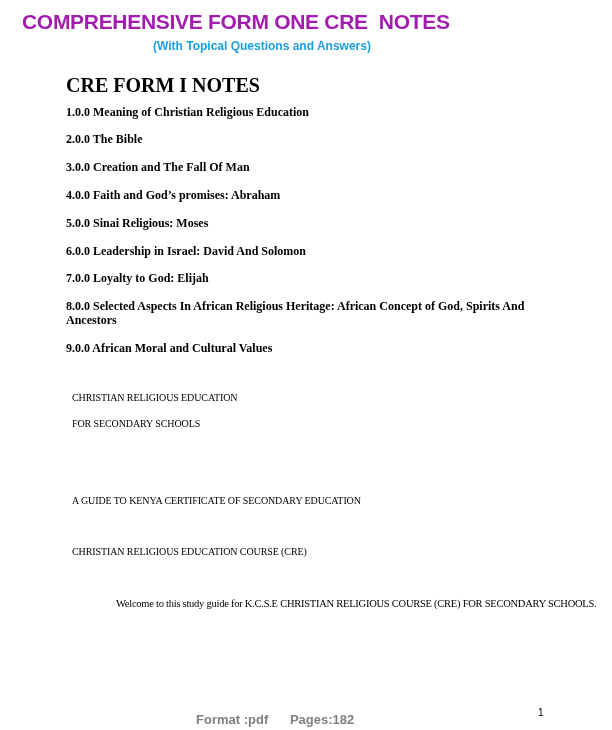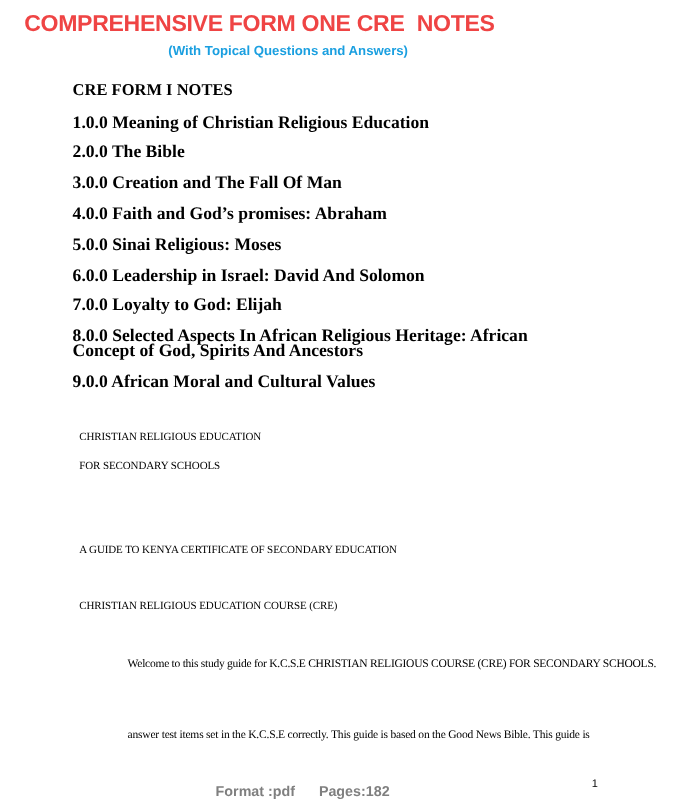--- a/index.html
+++ b/index.html
@@ -1,20 +1,20 @@
 <!DOCTYPE html>
 <html><head>
 <meta charset="utf-8">
 <style>
   html, body { margin: 0; padding: 0; background: #ffffff; }
   body { width: 612px; height: 730px; position: relative; overflow: hidden; font-family: "Liberation Serif", serif; color: #000; }
-  .banner-title { position: absolute; left: 22px; top: 10px; font-family: "Liberation Sans", sans-serif; font-weight: bold; font-size: 21px; color: #ef4444; letter-spacing: -0.3px; white-space: pre; }
+  .banner-title { position: absolute; left: 22px; top: 10px; font-family: "Liberation Sans", sans-serif; font-weight: bold; font-size: 21px; color: #a21caf; letter-spacing: -0.3px; white-space: pre; }
   .banner-sub { position: absolute; left: 153px; top: 39px; font-family: "Liberation Sans", sans-serif; font-weight: bold; font-size: 12px; color: #1a9fe0; white-space: nowrap; }
-  .doc-heading { position: absolute; left: 66px; top: 74px; font-weight: bold; font-size: 15px; }
-  .toc-item { position: absolute; left: 66px; font-weight: bold; font-size: 16px; width: 470px; line-height: 14px; }
+  .doc-heading { position: absolute; left: 66px; top: 74px; font-weight: bold; font-size: 20px; }
+  .toc-item { position: absolute; left: 66px; font-weight: bold; font-size: 12px; width: 470px; line-height: 14px; }
   .caps-line { position: absolute; left: 72px; font-size: 10px; white-space: nowrap; letter-spacing: -0.1px; font-family: Liberation Serif, serif; }
   .para { position: absolute; left: 72px; width: 480px; font-size: 10.5px; line-height: 15px; }
   .para span { display: block; white-space: nowrap; margin-left: 44px; }
   .footer-meta { position: absolute; left: 196px; top: 712px; font-family: "Liberation Sans", sans-serif; font-weight: bold; font-size: 13px; color: #7f7f7f; white-space: pre; }
   .page-num { position: absolute; left: 538px; top: 707px; font-family: "Liberation Sans", sans-serif; font-size: 10px; }
 </style>
 </head>
 <body>
 
 <div class="banner-title">COMPREHENSIVE FORM ONE CRE  NOTES</div>
@@ -35,18 +35,17 @@
 <div class="caps-line" style="top:392px">CHRISTIAN RELIGIOUS EDUCATION</div>
 <div class="caps-line" style="top:418px">FOR SECONDARY SCHOOLS</div>
 <div class="caps-line" style="top:495px">A GUIDE  TO KENYA CERTIFICATE OF SECONDARY  EDUCATION</div>
 <div class="caps-line" style="top:546px">CHRISTIAN RELIGIOUS EDUCATION COURSE (CRE)</div>
 
 <div class="para" style="top:596px">
   <span style="letter-spacing:-0.25px">Welcome to this study guide for K.C.S.E CHRISTIAN RELIGIOUS COURSE (CRE) FOR SECONDARY SCHOOLS.</span>
 </div>
 
 <div class="para" style="top:661px">
-  <span style="letter-spacing:-0.2px">answer test  items set in the K.C.S.E correctly. This guide is based  on the  Good News Bible. This guide is</span>
 </div>
 
 <div class="footer-meta"><span>Format :pdf</span>      <span>Pages:182</span></div>
 
 <div class="page-num">1</div>
 
 </body></html>

